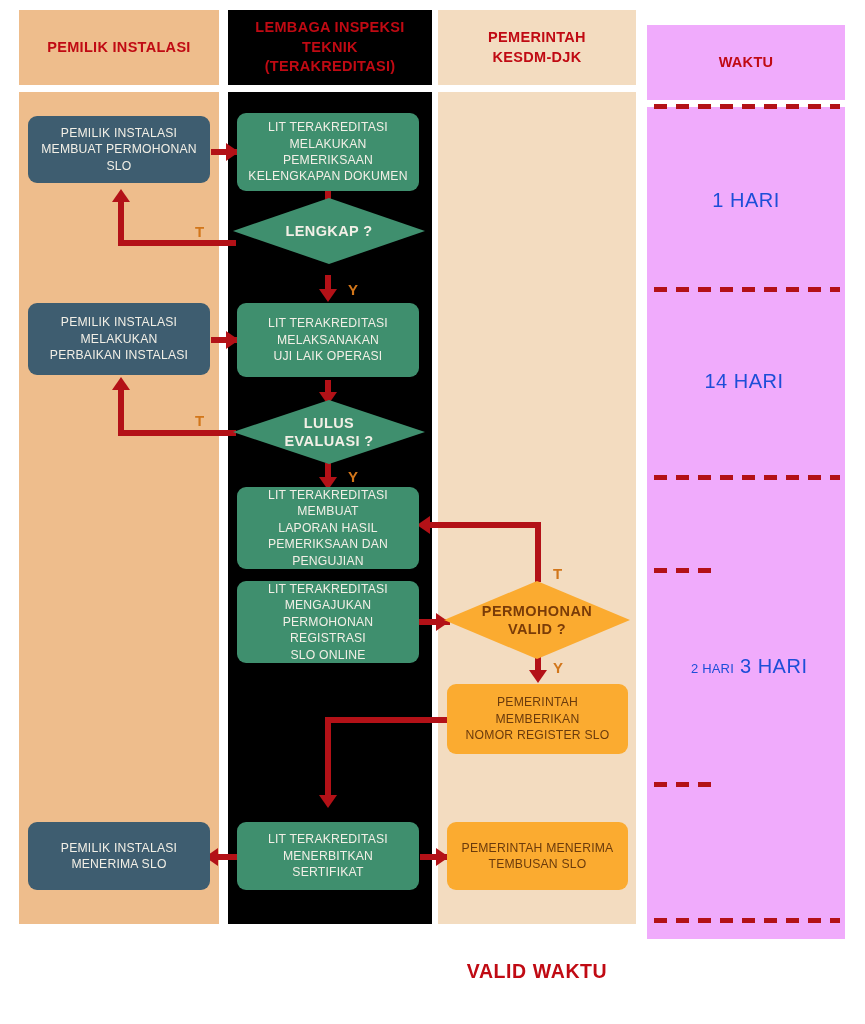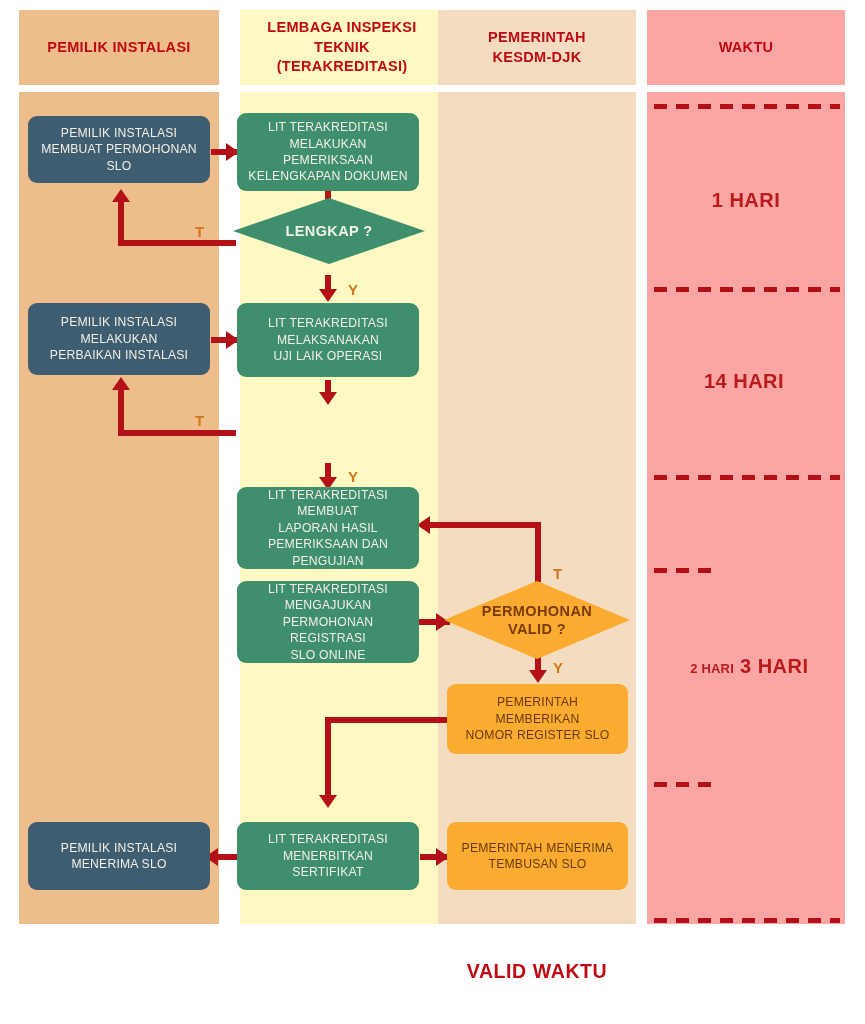--- a/index.html
+++ b/index.html
@@ -33,23 +33,23 @@
     font-weight: bold;
     font-size: 14.5px;
     letter-spacing: 0.3px;
     line-height: 1.35;
   }
   .lane-body {
     position: absolute;
   }
 
   .tone-a { background: #eebd8c; }   
-  .tone-b { background: #fef9c3; margin-left: 12px; }   
+  .tone-b { background: #000000; }   
   .tone-c { background: #f3dcc0; }   
-  .tone-d { background: #fca5a5; }   
+  .tone-d { background: #f0abfc; margin-top: 15px; }   
 
   
   .node {
     position: absolute;
     display: flex;
     align-items: center;
     justify-content: center;
     text-align: center;
     border-radius: 9px;
     color: #f2efe6;
@@ -107,22 +107,22 @@
   .dash {
     position: absolute;
     height: 5px;
     background-image: repeating-linear-gradient(
       to right,
       #b31117 0px, #b31117 13px,
       rgba(0,0,0,0) 13px, rgba(0,0,0,0) 22px);
   }
   .time-label {
     position: absolute;
-    color: #b91c1c;
-    font-weight: bold;
+    color: #1d4ed8;
+    font-weight: normal;
     text-align: center;
     white-space: nowrap;
   }
   .time-label.big   { font-size: 20px; letter-spacing: .5px; }
   .time-label.small { font-size: 13px; letter-spacing: .2px; }
 
   .total-label {
     position: absolute;
     color: #c00a13;
     font-weight: bold;
@@ -217,20 +217,26 @@
   </div>
 
   <div class="node blue" style="left:28px; top:303px; width:182px; height:72px;">
     <span>PEMILIK INSTALASI<br>MELAKUKAN<br>PERBAIKAN INSTALASI</span>
   </div>
 
   <div class="node green" style="left:237px; top:303px; width:182px; height:74px;">
     <span>LIT TERAKREDITASI<br>MELAKSANAKAN<br>UJI LAIK OPERASI</span>
   </div>
 
+  <div class="diamond green" style="left:233px; top:400px; width:192px; height:64px;">
+    <svg width="192" height="64" viewBox="0 0 192 64">
+      <polygon points="96,0 192,32 96,64 0,32" fill="#3f8f6e"></polygon>
+    </svg>
+    <span class="dtext">LULUS<br>EVALUASI ?</span>
+  </div>
 
   <div class="node green" style="left:237px; top:487px; width:182px; height:82px;">
     <span>LIT TERAKREDITASI<br>MEMBUAT<br>LAPORAN HASIL<br>PEMERIKSAAN DAN<br>PENGUJIAN</span>
   </div>
 
   <div class="node green" style="left:237px; top:581px; width:182px; height:82px;">
     <span>LIT TERAKREDITASI<br>MENGAJUKAN<br>PERMOHONAN<br>REGISTRASI<br>SLO ONLINE</span>
   </div>
 
   <div class="diamond orange" style="left:444px; top:581px; width:186px; height:78px;">

